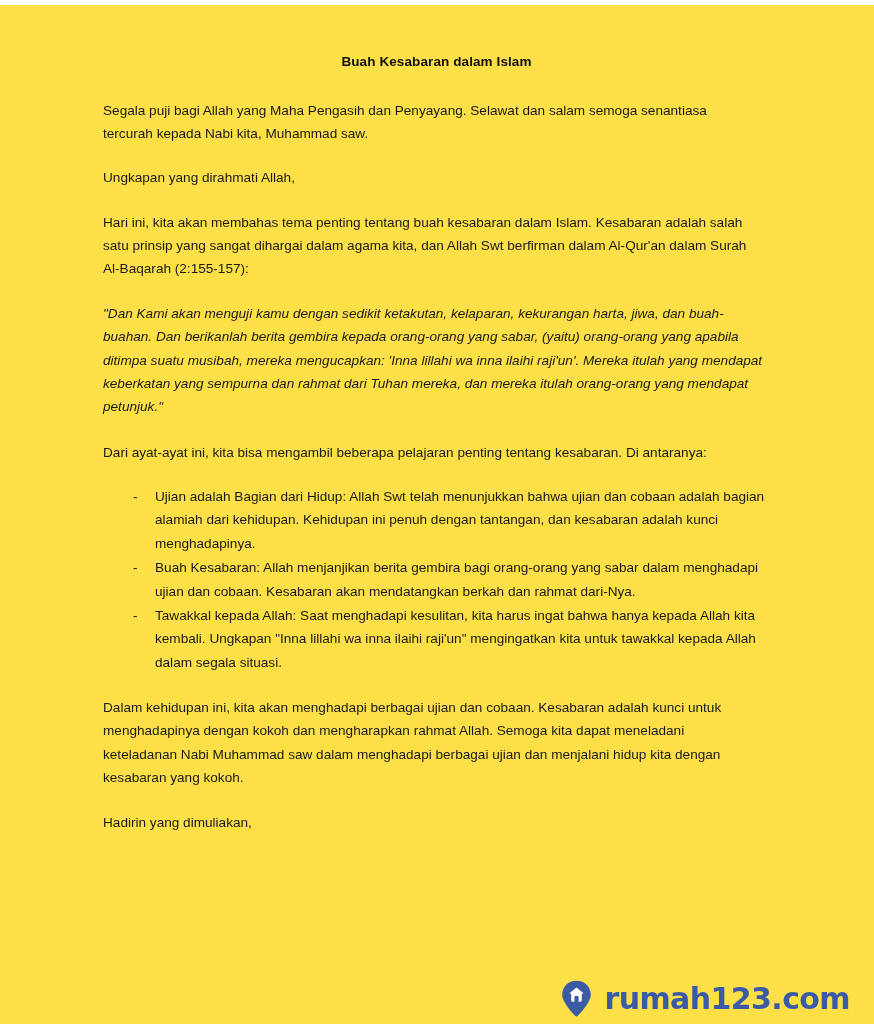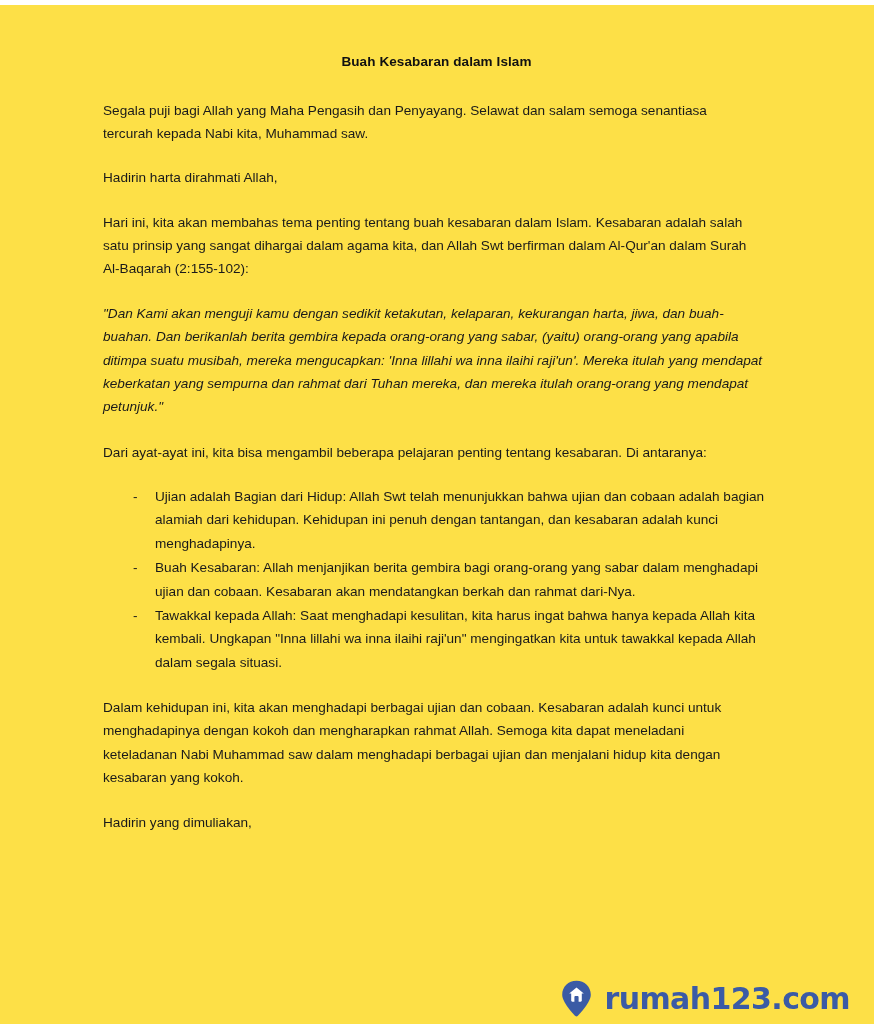--- a/index.html
+++ b/index.html
@@ -94,23 +94,23 @@
 </style>
 </head>
 <body>
 
 <div class="page">
 
   <h1 class="doc-title">Buah Kesabaran dalam Islam</h1>
 
   <p class="para">Segala puji bagi Allah yang Maha Pengasih dan Penyayang. Selawat dan salam semoga senantiasa tercurah kepada Nabi kita, Muhammad saw.</p>
 
-  <p class="para">Hadirin harta dirahmati Allah,</p>
+  <p class="para">Ungkapan yang dirahmati Allah,</p>
 
-  <p class="para">Hari ini, kita akan membahas tema penting tentang buah kesabaran dalam Islam. Kesabaran adalah salah satu prinsip yang sangat dihargai dalam agama kita, dan Allah Swt berfirman dalam Al-Qur'an dalam Surah Al-Baqarah (2:155-102):</p>
+  <p class="para">Hari ini, kita akan membahas tema penting tentang buah kesabaran dalam Islam. Kesabaran adalah salah satu prinsip yang sangat dihargai dalam agama kita, dan Allah Swt berfirman dalam Al-Qur'an dalam Surah Al-Baqarah (2:155-157):</p>
 
   <p class="quote">"Dan Kami akan menguji kamu dengan sedikit ketakutan, kelaparan, kekurangan harta, jiwa, dan buah-buahan. Dan berikanlah berita gembira kepada orang-orang yang sabar, (yaitu) orang-orang yang apabila ditimpa suatu musibah, mereka mengucapkan: 'Inna lillahi wa inna ilaihi raji'un'. Mereka itulah yang mendapat keberkatan yang sempurna dan rahmat dari Tuhan mereka, dan mereka itulah orang-orang yang mendapat petunjuk."</p>
 
   <p class="para">Dari ayat-ayat ini, kita bisa mengambil beberapa pelajaran penting tentang kesabaran. Di antaranya:</p>
 
   <ul class="bullet-list">
     <li class="bullet-item">
       <span class="bullet-marker">-</span>
       <span>Ujian adalah Bagian dari Hidup: Allah Swt telah menunjukkan bahwa ujian dan cobaan adalah bagian alamiah dari kehidupan. Kehidupan ini penuh dengan tantangan, dan kesabaran adalah kunci menghadapinya.</span>
     </li>

